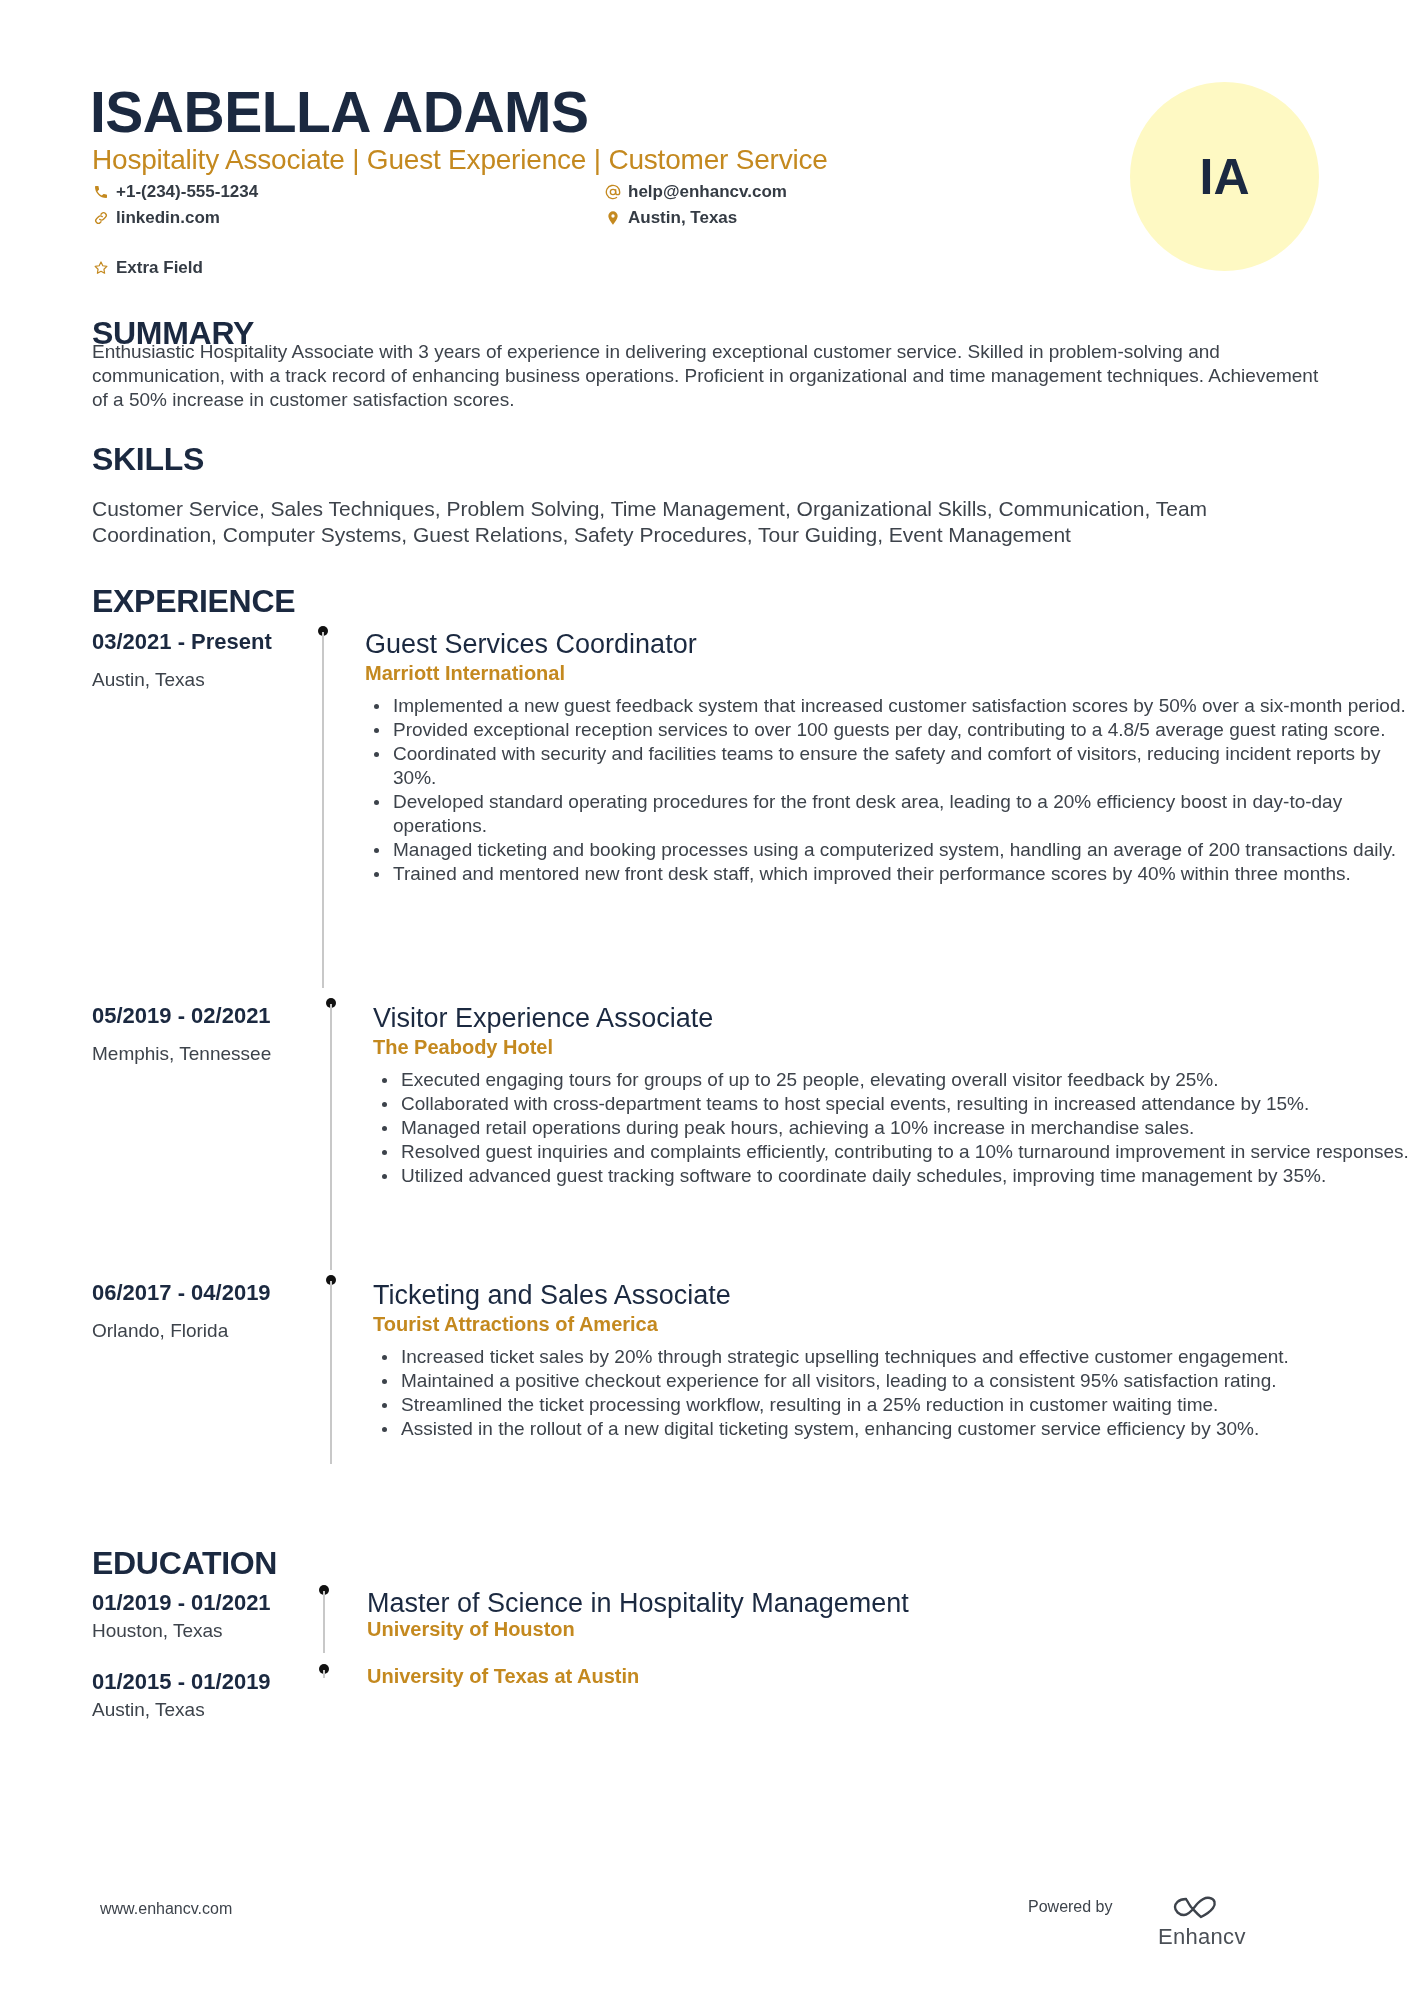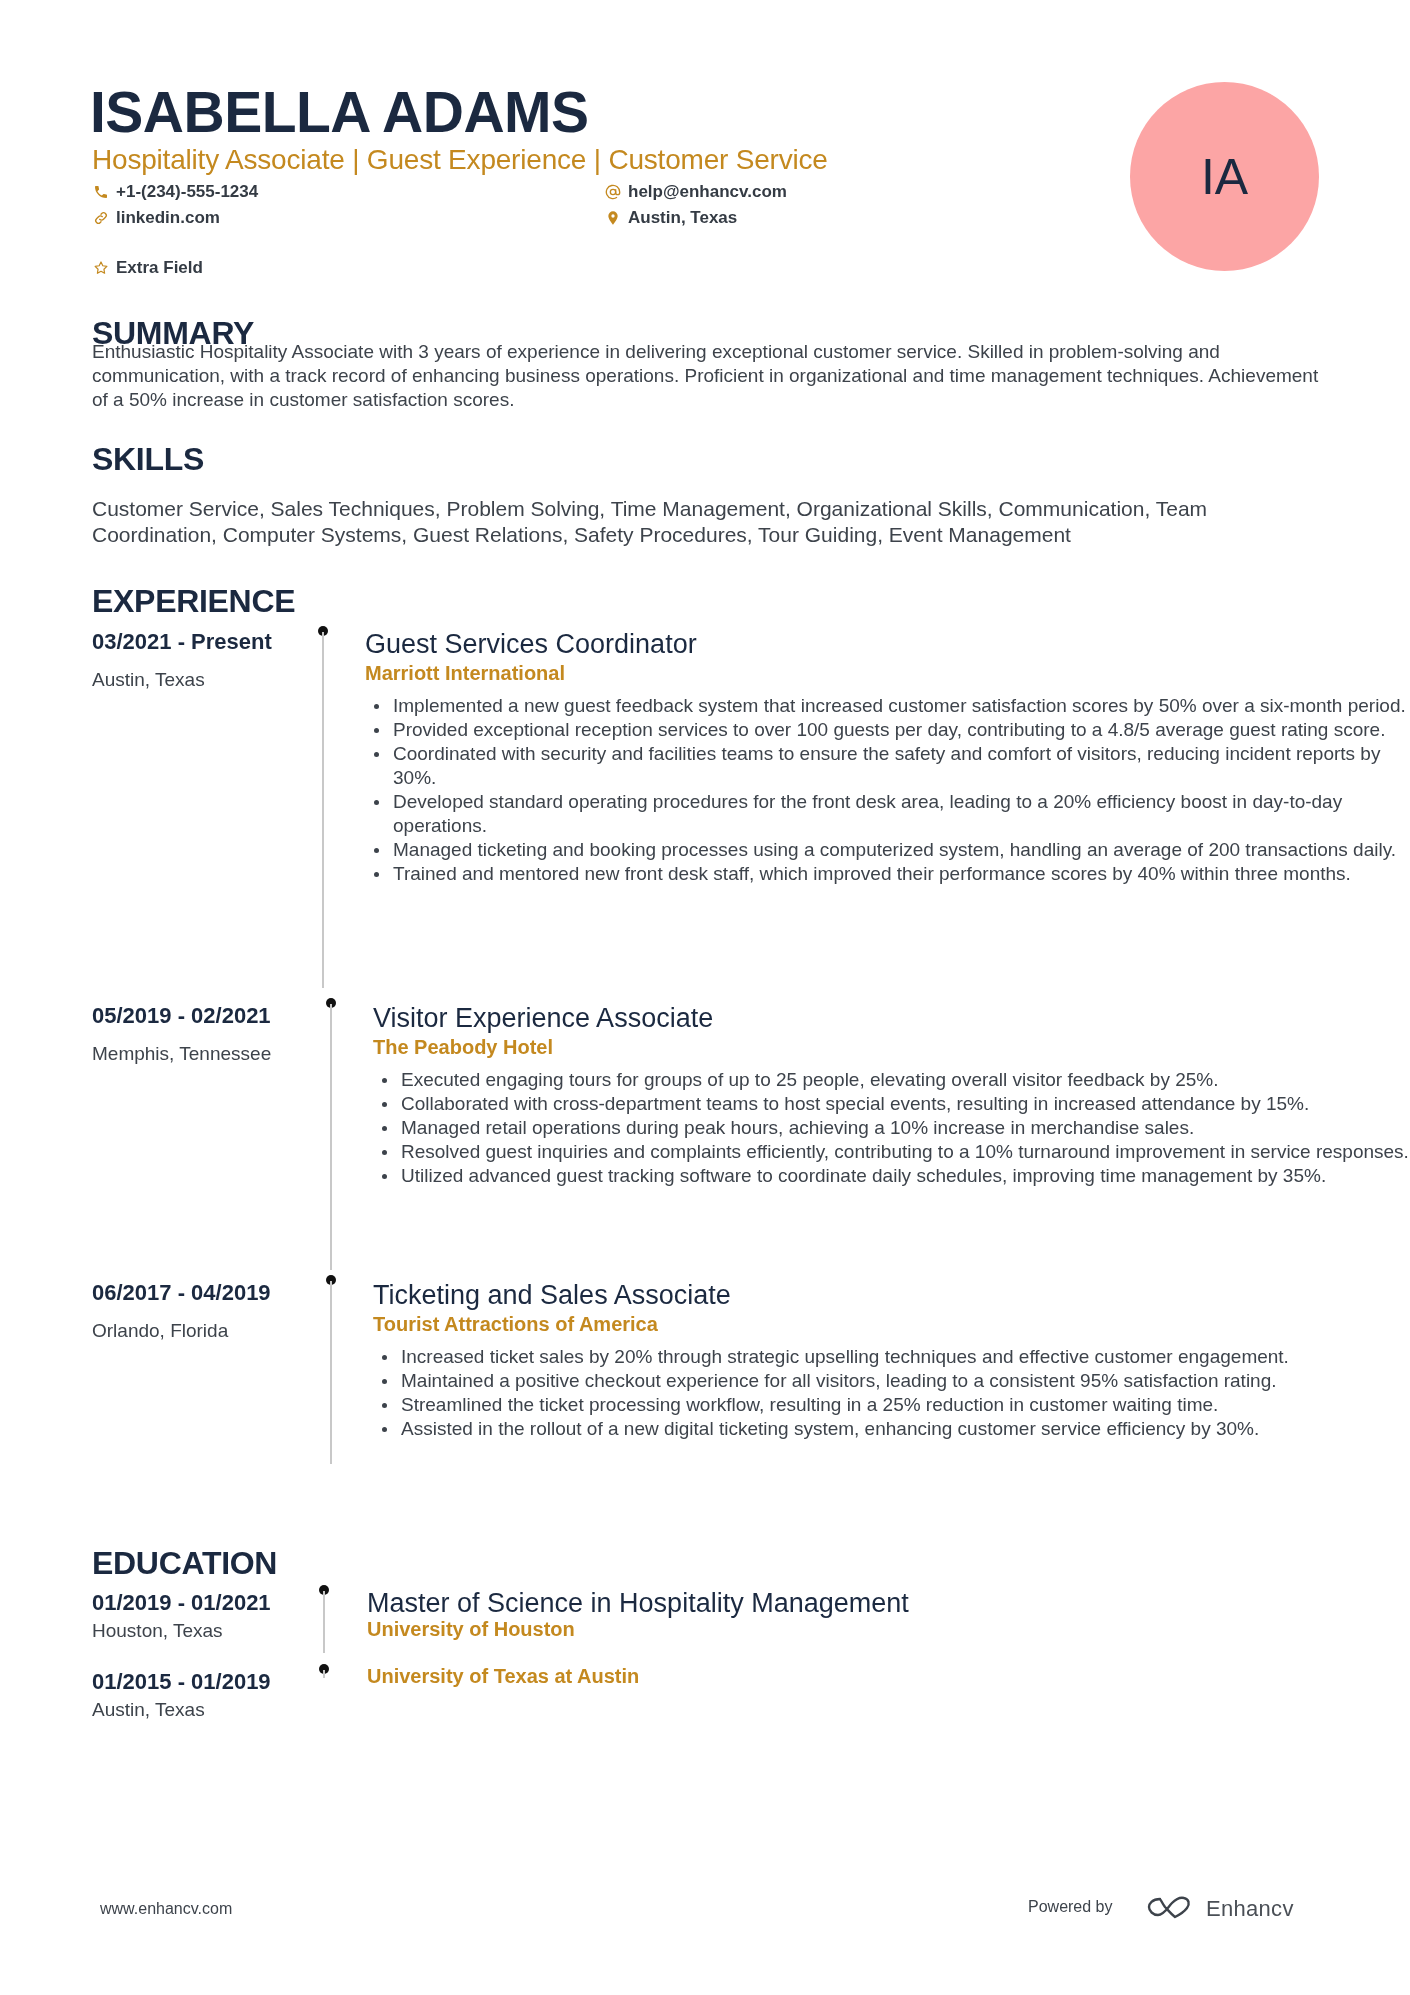--- a/index.html
+++ b/index.html
@@ -28,23 +28,23 @@
     font-size: 17px; font-weight: 700; color: #343b44; white-space: nowrap;
   }
   .contact .ic {
     width: 18px; height: 18px; margin-right: 6px;
     display: inline-flex; align-items: center; justify-content: center;
   }
   .contact svg { width: 16px; height: 16px; }
 
   .avatar {
     left: 1130px; top: 82px; width: 189px; height: 189px;
-    border-radius: 50%; background: #fca5a5;
+    border-radius: 50%; background: #fef9c3;
     display: flex; align-items: center; justify-content: center;
-    font-size: 50px; color: #1b2940; font-weight: 400;
+    font-size: 50px; color: #1b2940; font-weight: 700;
   }
 
   
   .sec-title {
     left: 92px; font-size: 32px; font-weight: 700; color: #1b2940;
     line-height: 38px; letter-spacing: -0.3px;
   }
   .body-text {
     left: 92px; width: 1230px; font-size: 19px; line-height: 24px; color: #3d434b;
   }
@@ -81,21 +81,21 @@
     font-size: 19px; line-height: 24px; color: #3d434b;
   }
   .entry li::before {
     content: ""; position: absolute; left: 9px; top: 10px;
     width: 5px; height: 5px; border-radius: 50%; background: #3d434b;
   }
 
   
   .footer-url { left: 100px; top: 1900px; font-size: 16px; color: #3d434b; }
   .powered { left: 1028px; top: 1898px; font-size: 16px; color: #3d434b; white-space: nowrap; }
-  .logo { left: 1146px; top: 1894px; display: flex; align-items: center; }
+  .logo { left: 1146px; top: 1894px; display: flex; align-items: center; flex-direction: column; }
   .logo-text { font-size: 22px; color: #4a4f56; margin-left: 12px; letter-spacing: 0.3px; }
 </style>
 </head>
 <body>
 
 <div class="abs name">ISABELLA ADAMS</div>
 <div class="abs subtitle">Hospitality Associate | Guest Experience | Customer Service</div>
 
 <div class="abs contact" style="left:92px; top:180px;">
   <span class="ic">

